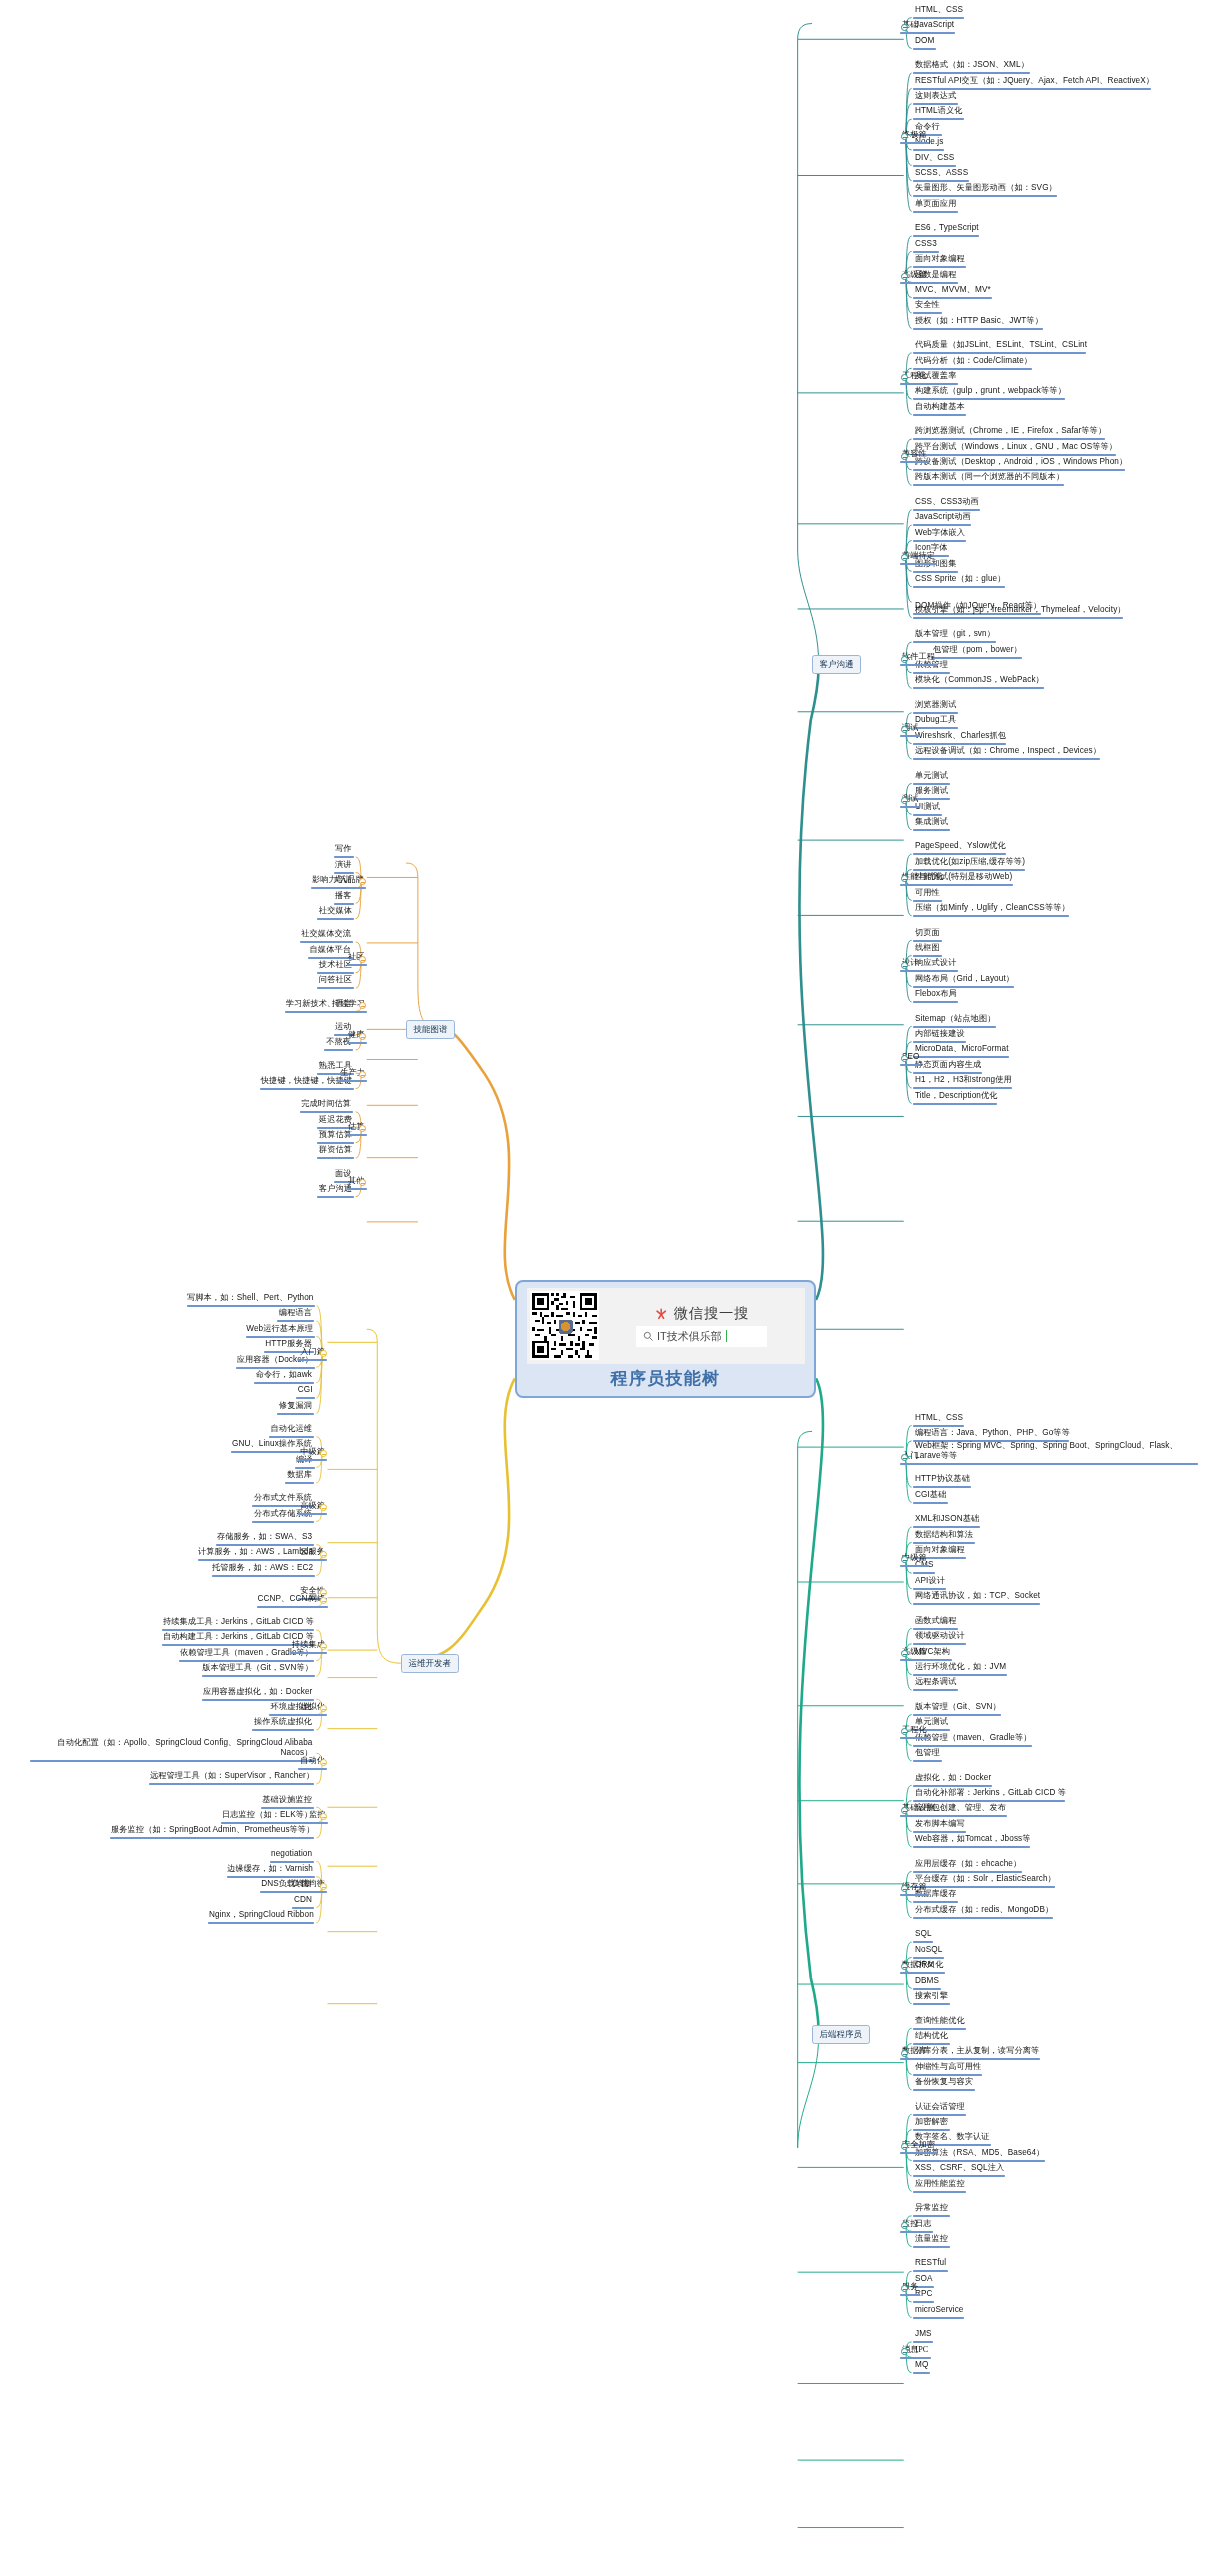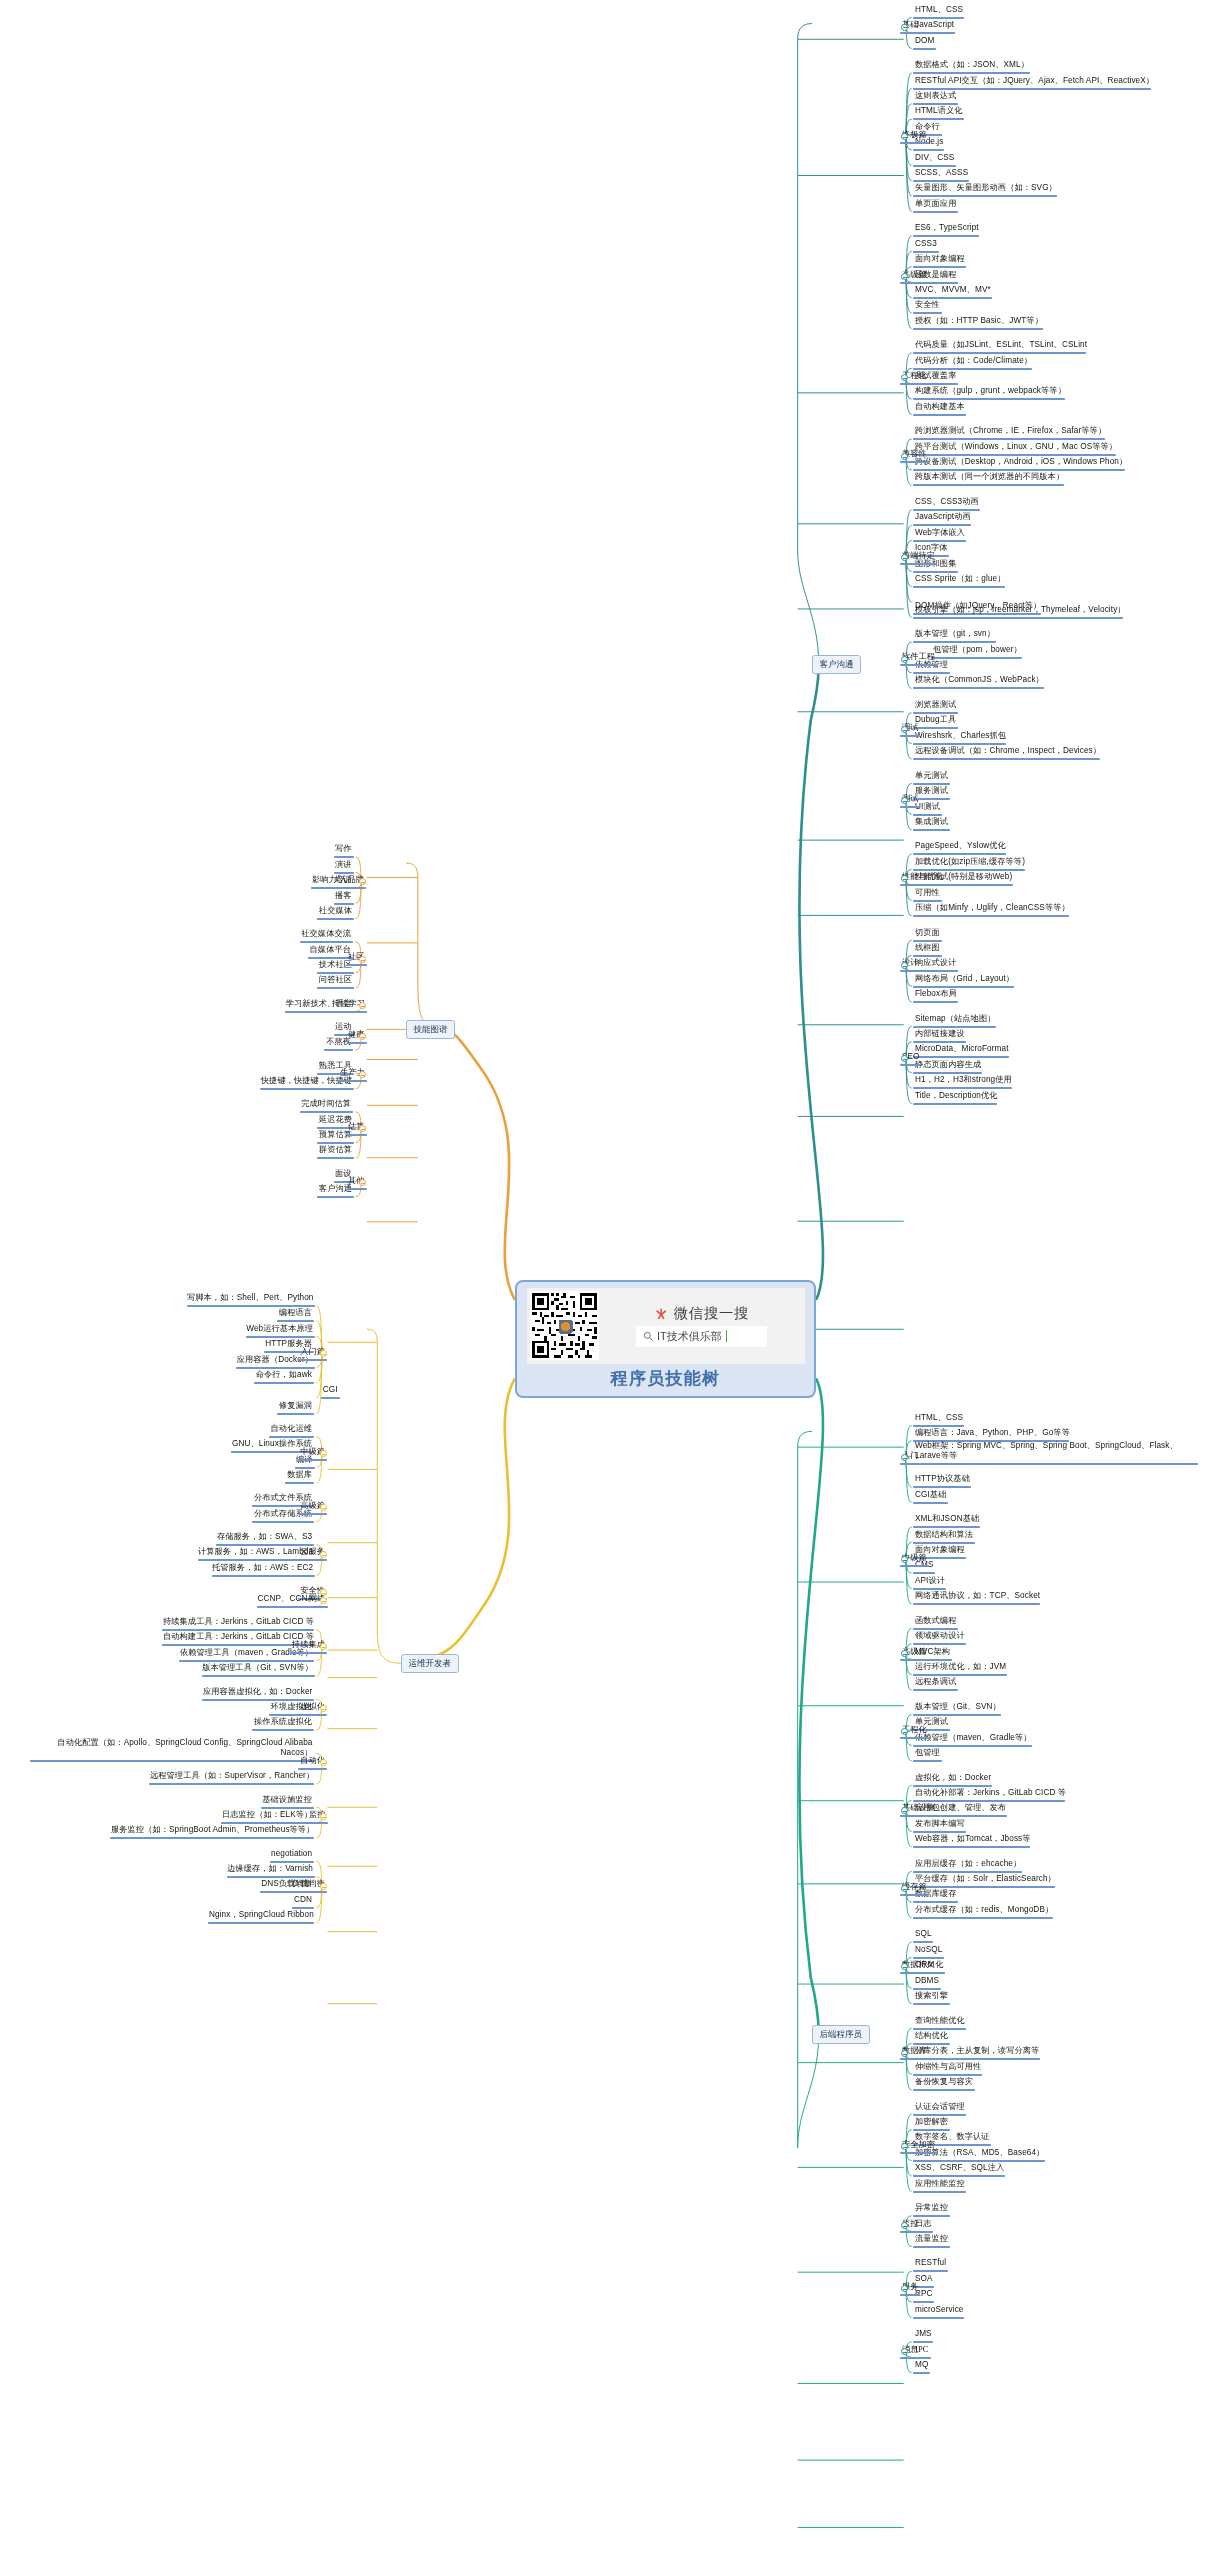--- a/index.html
+++ b/index.html
@@ -644,21 +644,21 @@
       <div class="node leaf" style="top: 1166px; left: 332px; text-align: right; width: 21.6px;"><div class="txt" style="max-width: 216px;">面设</div><div class="ul" style="width: 20px; margin-left: auto;"></div></div>
       <div class="node leaf" style="top: 1181px; left: 316px; text-align: right; width: 38px;"><div class="txt" style="max-width: 216px;">客户沟通</div><div class="ul" style="width: 37px; margin-left: auto;"></div></div>
       <div class="node cat" style="top: 1173px; left: 345px; text-align: right; width: 21.6px;"><div class="txt" style="max-width: 131px;">其他</div><div class="ul" style="width: 20px; margin-left: auto;"></div></div>
       <div class="toggle t-orange" style="left: 359px; top: 1179px;"></div>
       <div class="node leaf" style="top: 1290px; left: 185px; text-align: right; width: 130px;"><div class="txt" style="max-width: 282px;">写脚本，如：Shell、Pert、Python</div><div class="ul" style="width: 128px; margin-left: auto;"></div></div>
       <div class="node leaf" style="top: 1305px; left: 276px; text-align: right; width: 38px;"><div class="txt" style="max-width: 282px;">编程语言</div><div class="ul" style="width: 37px; margin-left: auto;"></div></div>
       <div class="node leaf" style="top: 1321px; left: 244px; text-align: right; width: 71px;"><div class="txt" style="max-width: 282px;">Web运行基本原理</div><div class="ul" style="width: 69px; margin-left: auto;"></div></div>
       <div class="node leaf" style="top: 1336px; left: 263px; text-align: right; width: 51px;"><div class="txt" style="max-width: 282px;">HTTP服务器</div><div class="ul" style="width: 50px; margin-left: auto;"></div></div>
       <div class="node leaf" style="top: 1352px; left: 234px; text-align: right; width: 81px;"><div class="txt" style="max-width: 282px;">应用容器（Docker）</div><div class="ul" style="width: 79px; margin-left: auto;"></div></div>
       <div class="node leaf" style="top: 1367px; left: 253px; text-align: right; width: 61px;"><div class="txt" style="max-width: 282px;">命令行，如awk</div><div class="ul" style="width: 60px; margin-left: auto;"></div></div>
-      <div class="node leaf" style="top: 1382px; left: 295px; text-align: right; width: 19.6px; margin-left: 25px;"><div class="txt" style="max-width: 282px;">CGI</div><div class="ul" style="width: 18.3px; margin-left: auto;"></div></div>
+      <div class="node leaf" style="top: 1382px; left: 295px; text-align: right; width: 19.6px;"><div class="txt" style="max-width: 282px;">CGI</div><div class="ul" style="width: 18.3px; margin-left: auto;"></div></div>
       <div class="node leaf" style="top: 1398px; left: 276px; text-align: right; width: 38px;"><div class="txt" style="max-width: 282px;">修复漏洞</div><div class="ul" style="width: 37px; margin-left: auto;"></div></div>
       <div class="node cat" style="top: 1344px; left: 297px; text-align: right; width: 30px;"><div class="txt" style="max-width: 131px;">入门篇</div><div class="ul" style="width: 29px; margin-left: auto;"></div></div>
       <div class="toggle t-yellow" style="left: 320px; top: 1350px;"></div>
       <div class="node leaf" style="top: 1421px; left: 268px; text-align: right; width: 46px;"><div class="txt" style="max-width: 282px;">自动化运维</div><div class="ul" style="width: 45px; margin-left: auto;"></div></div>
       <div class="node leaf" style="top: 1436px; left: 230px; text-align: right; width: 84px;"><div class="txt" style="max-width: 282px;">GNU、Linux操作系统</div><div class="ul" style="width: 83px; margin-left: auto;"></div></div>
       <div class="node leaf" style="top: 1452px; left: 293px; text-align: right; width: 21.6px;"><div class="txt" style="max-width: 282px;">编译</div><div class="ul" style="width: 20px; margin-left: auto;"></div></div>
       <div class="node leaf" style="top: 1467px; left: 284px; text-align: right; width: 30px;"><div class="txt" style="max-width: 282px;">数据库</div><div class="ul" style="width: 29px; margin-left: auto;"></div></div>
       <div class="node cat" style="top: 1444px; left: 297px; text-align: right; width: 30px;"><div class="txt" style="max-width: 131px;">中级篇</div><div class="ul" style="width: 29px; margin-left: auto;"></div></div>
       <div class="toggle t-yellow" style="left: 320px; top: 1450px;"></div>
       <div class="node leaf" style="top: 1490px; left: 251px; text-align: right; width: 63px;"><div class="txt" style="max-width: 282px;">分布式文件系统</div><div class="ul" style="width: 62px; margin-left: auto;"></div></div>

